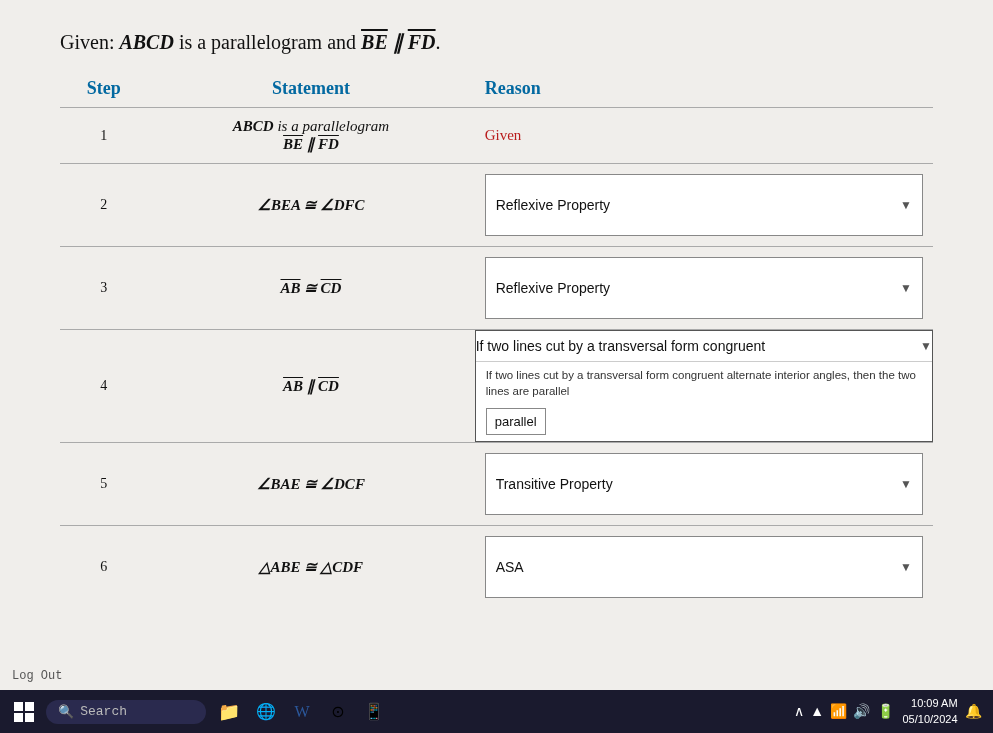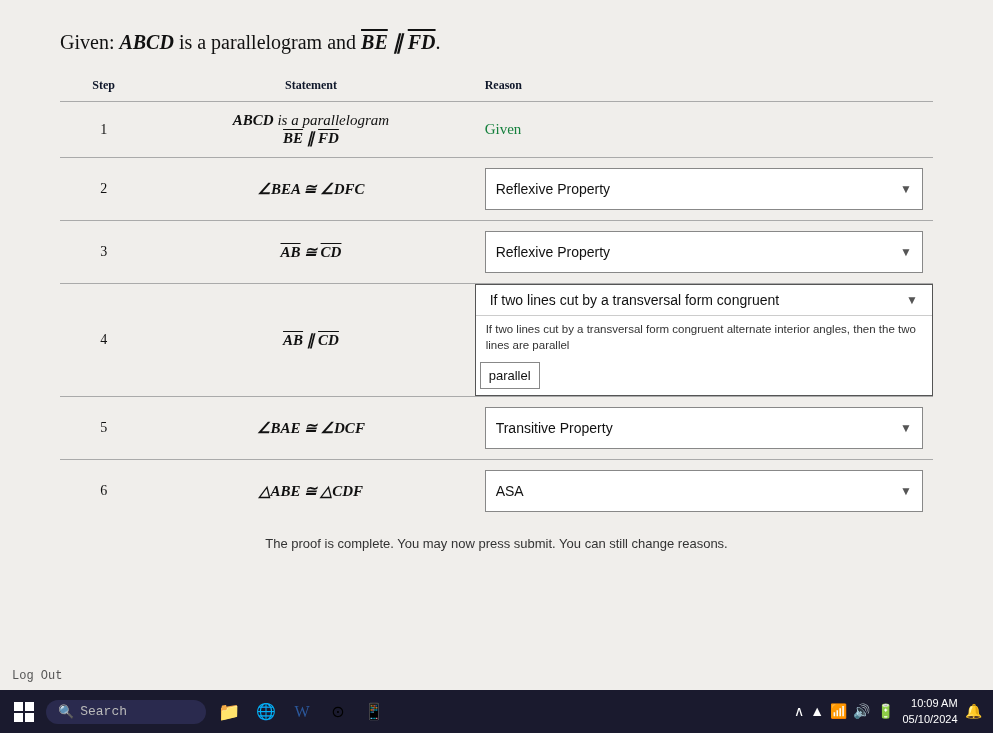--- a/index.html
+++ b/index.html
@@ -41,25 +41,25 @@
       margin-top: 12px;
     }
 
     .proof-table {
       width: 100%;
       border-collapse: collapse;
       margin-top: 10px;
     }
 
     .proof-table thead tr th {
-      font-size: 12px;
+      font-size: 18px;
       font-weight: bold;
       text-align: left;
       padding: 6px 10px 8px 10px;
-      color: #0f172a;
+      color: #0369a1;
       background: transparent;
     }
 
     .proof-table thead tr th.step-col {
       width: 80px;
       text-align: center;
     }
 
     .proof-table thead tr th.statement-col {
       width: 300px;
@@ -89,37 +89,37 @@
     .proof-table tbody tr td.statement-cell {
       text-align: center;
       font-style: italic;
     }
 
     .reason-dropdown {
       display: flex;
       align-items: center;
       border: 1px solid #888;
       background: white;
-      padding: 12px 10px;
+      padding: 22px 10px;
       font-size: 14px;
       min-width: 300px;
       justify-content: space-between;
       cursor: pointer;
       font-family: Arial, sans-serif;
     }
 
     .reason-dropdown .dropdown-arrow {
       font-size: 12px;
       margin-left: 8px;
       color: #555;
     }
 
     .reason-static {
       font-size: 15px;
-      color: #15803d;
+      color: #b91c1c;
     }
 
     .taskbar {
       position: absolute;
       bottom: 0;
       left: 0;
       width: 993px;
       height: 43px;
       background: #1a1a2e;
       display: flex;
@@ -240,37 +240,37 @@
       vertical-align: top;
     }
 
     .expanded-container {
       border: 1.5px solid #555;
       background: white;
       font-family: Arial, sans-serif;
     }
 
     .exp-main-row {
-      padding: 7px 14px;
+      padding: 7px 0;
       font-size: 14px;
       display: flex;
       justify-content: space-between;
       align-items: center;
       border-bottom: 1px solid #ccc;
     }
 
     .exp-hint-row {
       padding: 5px 10px;
       font-size: 11.5px;
       color: #333;
       line-height: 1.4;
     }
 
     .exp-item-box {
-      margin: 4px 10px 6px 4px;
+      margin: 4px 10px 6px 10px;
       border: 1px solid #888;
       padding: 5px 8px;
       font-size: 13px;
       display: inline-block;
     }
   </style>
 </head>
 <body>
 
 <div class="main-content">
@@ -365,21 +365,20 @@
         <td>
           <div class="reason-dropdown">
             <span>ASA</span>
             <span class="dropdown-arrow">▼</span>
           </div>
         </td>
       </tr>
     </tbody>
   </table>
 
-  <div class="proof-complete">The proof is complete. You may now press submit. You can still change reasons.</div>
 </div>
 
 <div class="log-out">Log Out</div>
 
 <div class="taskbar">
   <div class="taskbar-start">
     <div class="windows-icon">
       <span></span>
         <span></span>
         <span></span>

